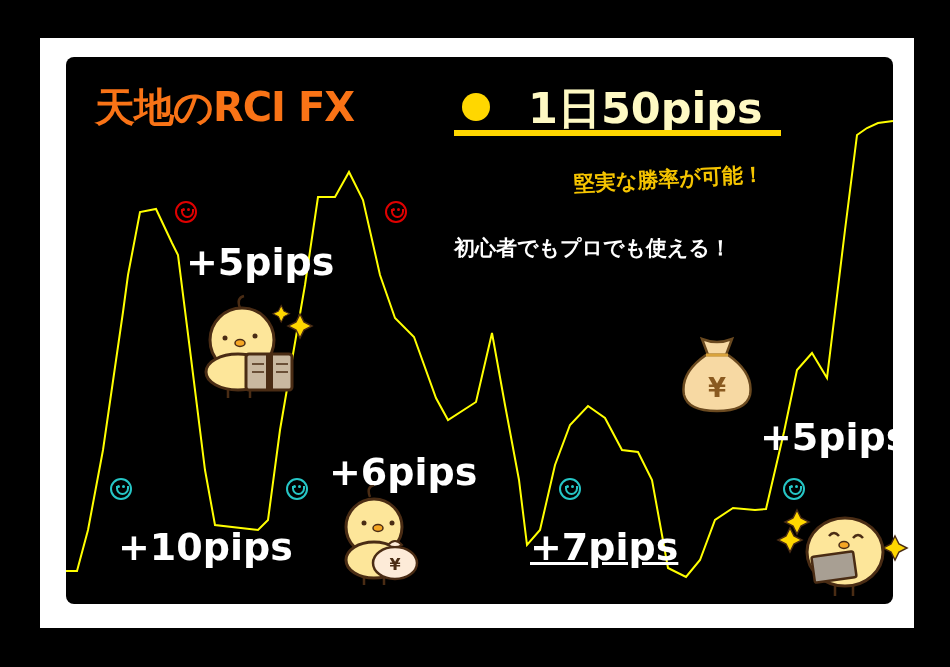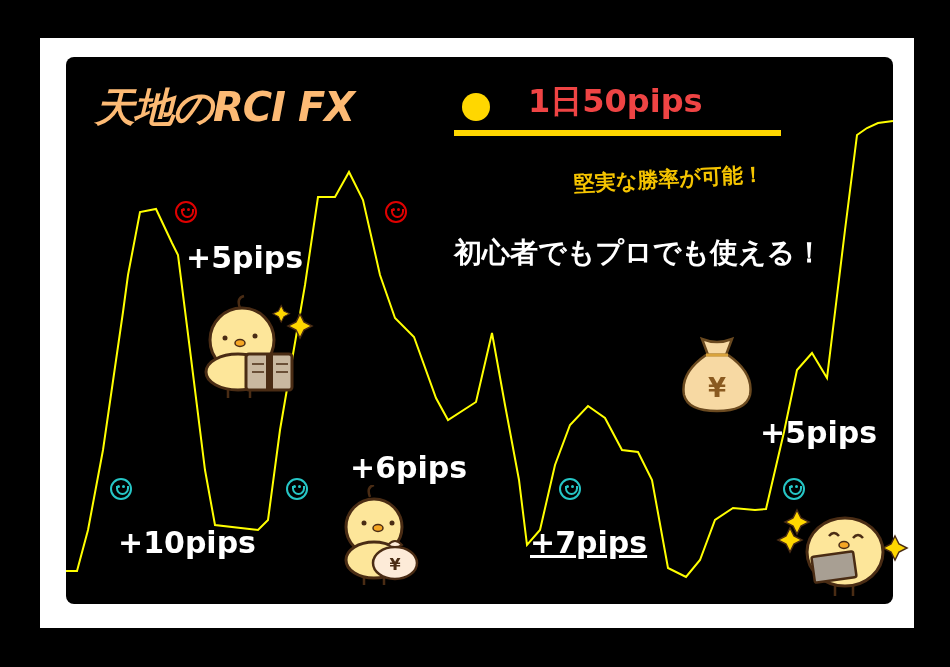--- a/index.html
+++ b/index.html
@@ -1,26 +1,26 @@
 <!DOCTYPE html>
 <html><head>
   <meta charset="utf-8">
   <style>
     html, body { margin: 0; padding: 0; background: #000; }
     body { width: 950px; height: 667px; position: relative; overflow: hidden; font-family: "DejaVu Sans", "Liberation Sans", sans-serif; }
     .frame { position: absolute; left: 40px; top: 38px; width: 874px; height: 590px; background: #fff; }
     .panel { position: absolute; left: 66px; top: 57px; width: 827px; height: 547px; background: #000; border-radius: 8px; overflow: hidden; }
     .abs { position: absolute; }
-    .title { left: 95px; top: 80px; color: #fdba74; font-size: 40px; font-weight: bold; letter-spacing: -1px; white-space: nowrap; font-style: italic; }
+    .title { left: 95px; top: 80px; color: #f97316; font-size: 40px; font-weight: bold; letter-spacing: -1px; white-space: nowrap; }
     .dot { left: 462px; top: 93px; width: 28px; height: 28px; border-radius: 50%; }
-    .headline { left: 528px; top: 80px; color: #ef4444; font-size: 32px; font-weight: bold; white-space: nowrap; }
+    .headline { left: 528px; top: 80px; color: #fef9c3; font-size: 43px; font-weight: bold; white-space: nowrap; }
     .underline { left: 454px; top: 130px; width: 327px; height: 6px; }
     .tag-yellow { left: 574px; top: 170px; font-size: 21px; font-weight: bold; white-space: nowrap; transform: rotate(-3deg); transform-origin: left center; }
-    .tag-white { left: 454px; top: 234px; color: #fff; font-size: 28px; font-weight: bold; white-space: nowrap; }
-    .pips { color: #fff; font-size: 30px; font-weight: bold; white-space: nowrap; }
+    .tag-white { left: 454px; top: 234px; color: #fff; font-size: 21px; font-weight: bold; white-space: nowrap; }
+    .pips { color: #fff; font-size: 38px; font-weight: bold; white-space: nowrap; }
     .smiley { width: 22px; height: 22px; border-radius: 50%; border: 2.5px solid; box-sizing: border-box; }
     .smiley::before, .smiley::after { content: ""; position: absolute; top: 5px; width: 3px; height: 3px; border-radius: 50%; background: currentColor; }
     .smiley::before { left: 5px; } .smiley::after { right: 5px; }
     .smiley .mouth { position: absolute; left: 4px; top: 6px; width: 9px; height: 7px; border: 2px solid currentColor; border-top: none; border-radius: 0 0 9px 9px; }
     .smiley.red { color: #e00000; border-color: #e00000; }
     .smiley.cyan { color: #26c6c6; border-color: #26c6c6; }
     svg.chart { position: absolute; left: 0; top: 0; }
   </style>
 </head>
 <body>
@@ -53,21 +53,21 @@
   </div>
 <div class="abs smiley cyan" style="left:559px;top:478px;">
     <span class="mouth"></span>
   </div>
 <div class="abs smiley cyan" style="left:783px;top:478px;">
     <span class="mouth"></span>
   </div>
 
 <div class="abs pips" style="left:118px;top:525px;">+10pips</div>
 <div class="abs pips" style="left:186px;top:240px;">+5pips</div>
-<div class="abs pips" style="left:350px;top:450px;text-align:center;">+6pips</div>
+<div class="abs pips" style="left:329px;top:450px;text-align:center;">+6pips</div>
 <div class="abs pips" style="left:530px;top:525px;text-decoration:underline;">+7pips</div>
 <div class="abs pips" style="left:760px;top:415px;">+5pips</div>
 
 <svg class="abs" style="left:200px;top:290px;" width="120" height="110">
   <path d="M40 18 q-4 -10 4 -12" fill="none" stroke="#4a2c14" stroke-width="2.5"></path>
   <ellipse cx="42" cy="50" rx="32" ry="32" fill="#fde69a" stroke="#4a2c14" stroke-width="3"></ellipse>
   <ellipse cx="38" cy="82" rx="32" ry="18" fill="#fde69a" stroke="#4a2c14" stroke-width="3"></ellipse>
   <circle cx="25" cy="48" r="2.5" fill="#4a2c14"></circle>
   <circle cx="55" cy="46" r="2.5" fill="#4a2c14"></circle>
   <ellipse cx="40" cy="53" rx="5" ry="3.5" fill="#f5a623" stroke="#4a2c14" stroke-width="1.5"></ellipse>

